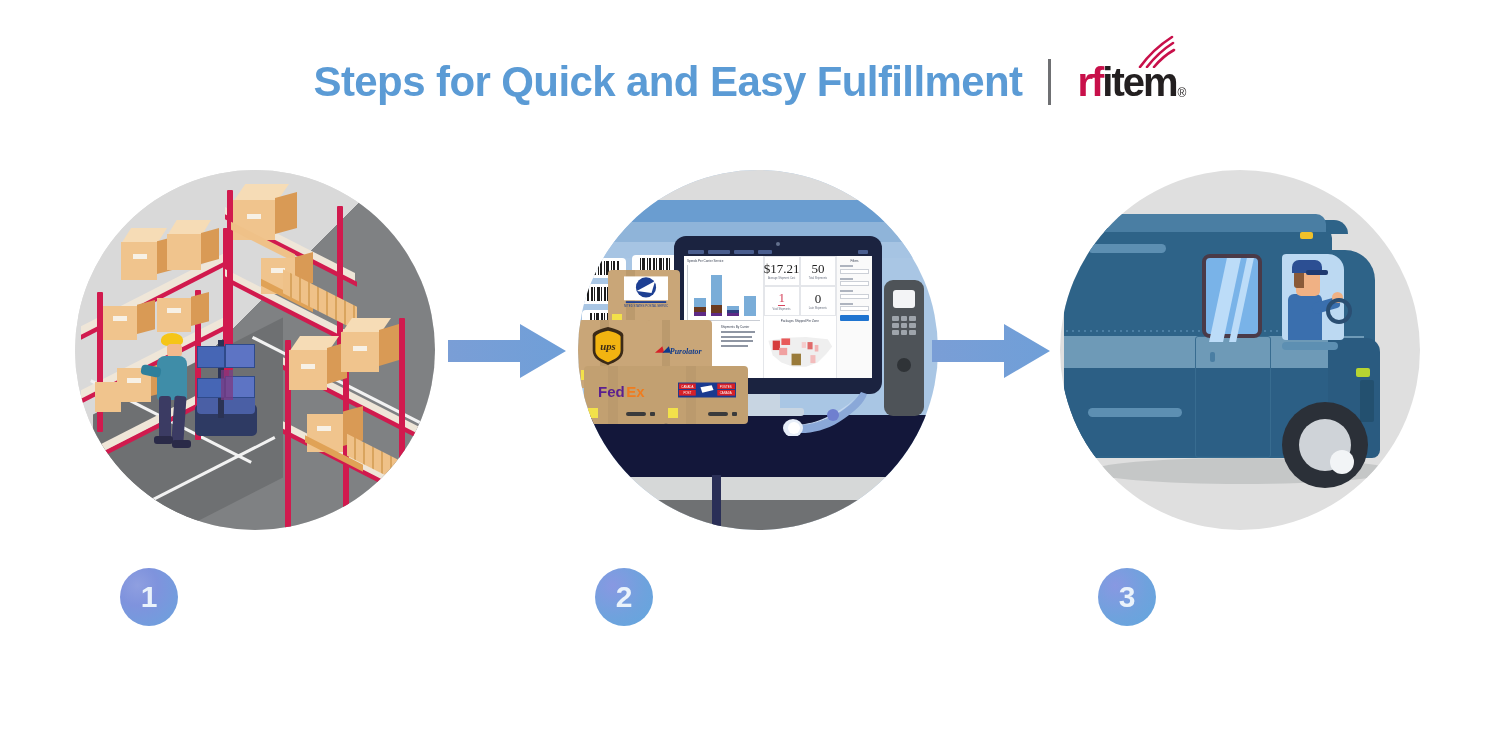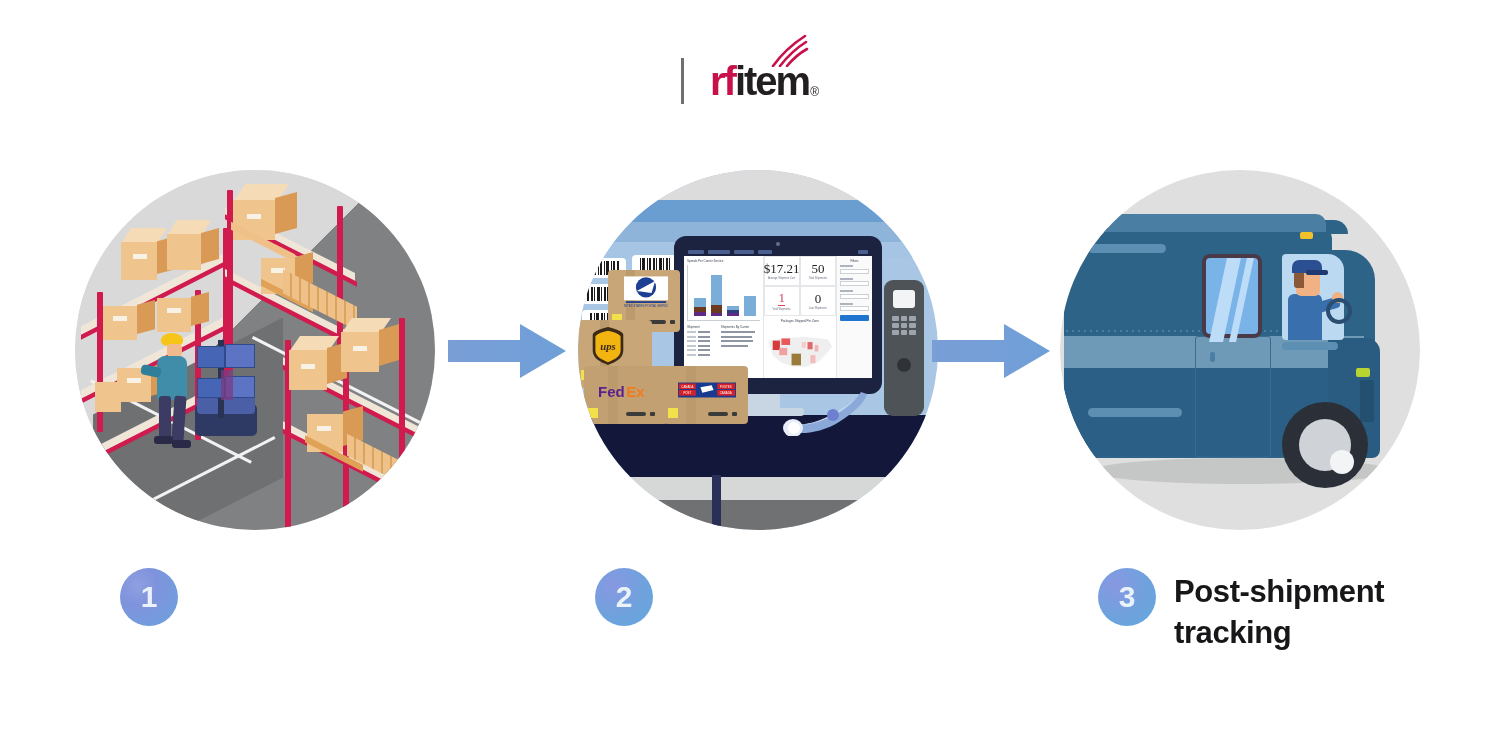--- a/index.html
+++ b/index.html
@@ -222,20 +222,21 @@
   .drv-arm { position:absolute; background:#3a6fae; border-radius:4px; }
   .drv-hand { position:absolute; background:#f0b184; border-radius:50%; }
   .wheel-st { position:absolute; border:4px solid #2a4e72; border-radius:50%; }
 </style>
 </head>
 <body>
 
 <div class="page">
 
   <div class="header">
+    <div class="title">Steps for Quick and Easy Fulfillment</div>
     <div class="divider-bar"></div>
     <div class="logo-wrap">
       <svg class="logo-waves" viewBox="0 0 42 34">
         <path d="M6 33 C14 22, 24 12, 38 3" stroke="#c8104a" stroke-width="2.6" fill="none" stroke-linecap="round"></path>
         <path d="M13 33 C20 24, 28 16, 39 9" stroke="#c8104a" stroke-width="2.6" fill="none" stroke-linecap="round"></path>
         <path d="M20 33 C25 27, 31 21, 40 16" stroke="#c8104a" stroke-width="2.6" fill="none" stroke-linecap="round"></path>
       </svg>
       <span class="logo-text logo-rf">rf</span>
       <span class="logo-text logo-smart">item</span>
       <span class="logo-reg">®</span>
@@ -598,20 +599,31 @@
         <svg viewBox="0 0 40 44" style="position:absolute;left:12px;top:6px;width:36px;height:40px;">
           <path d="M20 1 C8 4, 3 7, 3 10 L3 27 C3 36, 12 40, 20 43 C28 40, 37 36, 37 27 L37 10 C37 7, 32 4, 20 1 Z" fill="#3b2a17"></path>
           <path d="M20 5 C10 7, 6 10, 6 12 L6 27 C6 34, 13 37, 20 40 C27 37, 34 34, 34 27 L34 12 C34 10, 30 7, 20 5 Z" fill="#f2b411"></path>
           <text x="20" y="27" font-size="12" font-weight="bold" fill="#3b2a17" text-anchor="middle" font-family="Liberation Serif, serif" font-style="italic">ups</text>
         </svg>
         <div class="pkg-sq" style="left:3px; top:50px;"></div>
         <div class="pkg-strip" style="left:36px; top:54px; width:20px;"></div>
         <div class="pkg-dot" style="left:60px; top:54px;"></div>
       </div>
 
+      <div class="pkg" style="left:68px; top:150px; width:66px; height:68px; background:#c9a678;">
+        <div class="pkg-tape" style="left:16px; top:0; width:8px; height:68px;"></div>
+        <svg viewBox="0 0 58 14" style="position:absolute;left:8px;top:24px;width:54px;height:14px;">
+          <path d="M1 9 L9 2 L11 9 Z" fill="#d62027"></path>
+          <path d="M9 9 L16 2 L18 9 Z" fill="#0e3a8c"></path>
+          <text x="34" y="10" font-size="8.5" font-weight="bold" font-style="italic" fill="#0e3a8c" text-anchor="middle" font-family="Liberation Serif, serif">Purolator</text>
+        </svg>
+        <div class="pkg-sq" style="left:3px; top:50px;"></div>
+        <div class="pkg-strip" style="left:30px; top:54px; width:18px;"></div>
+        <div class="pkg-dot" style="left:52px; top:54px;"></div>
+      </div>
 
       <div class="pkg" style="left:6px; top:196px; width:84px; height:58px; background:#c2a071;">
         <div class="pkg-tape" style="left:24px; top:0; width:10px; height:58px;"></div>
         <svg viewBox="0 0 66 18" style="position:absolute;left:14px;top:16px;width:62px;height:18px;">
           <text x="0" y="15" font-size="16" font-weight="bold" fill="#5b1f8f" font-family="Liberation Sans, sans-serif">Fed</text>
           <text x="30" y="15" font-size="16" font-weight="bold" fill="#f07c1e" font-family="Liberation Sans, sans-serif">Ex</text>
         </svg>
         <div class="pkg-sq" style="left:4px; top:42px;"></div>
         <div class="pkg-strip" style="left:42px; top:46px; width:20px;"></div>
         <div class="pkg-dot" style="left:66px; top:46px;"></div>
@@ -722,18 +734,16 @@
 
   <div class="captions">
     <div class="caption" id="caption-1">
       <div class="badge" id="badge-1">1</div>
     </div>
     <div class="caption" id="caption-2">
       <div class="badge" id="badge-2">2</div>
     </div>
     <div class="caption" id="caption-3">
       <div class="badge" id="badge-3">3</div>
-      <div class="caption-text">Post-shipment
-tracking</div>
     </div>
   </div>
 
 </div>
 
 </body></html>

